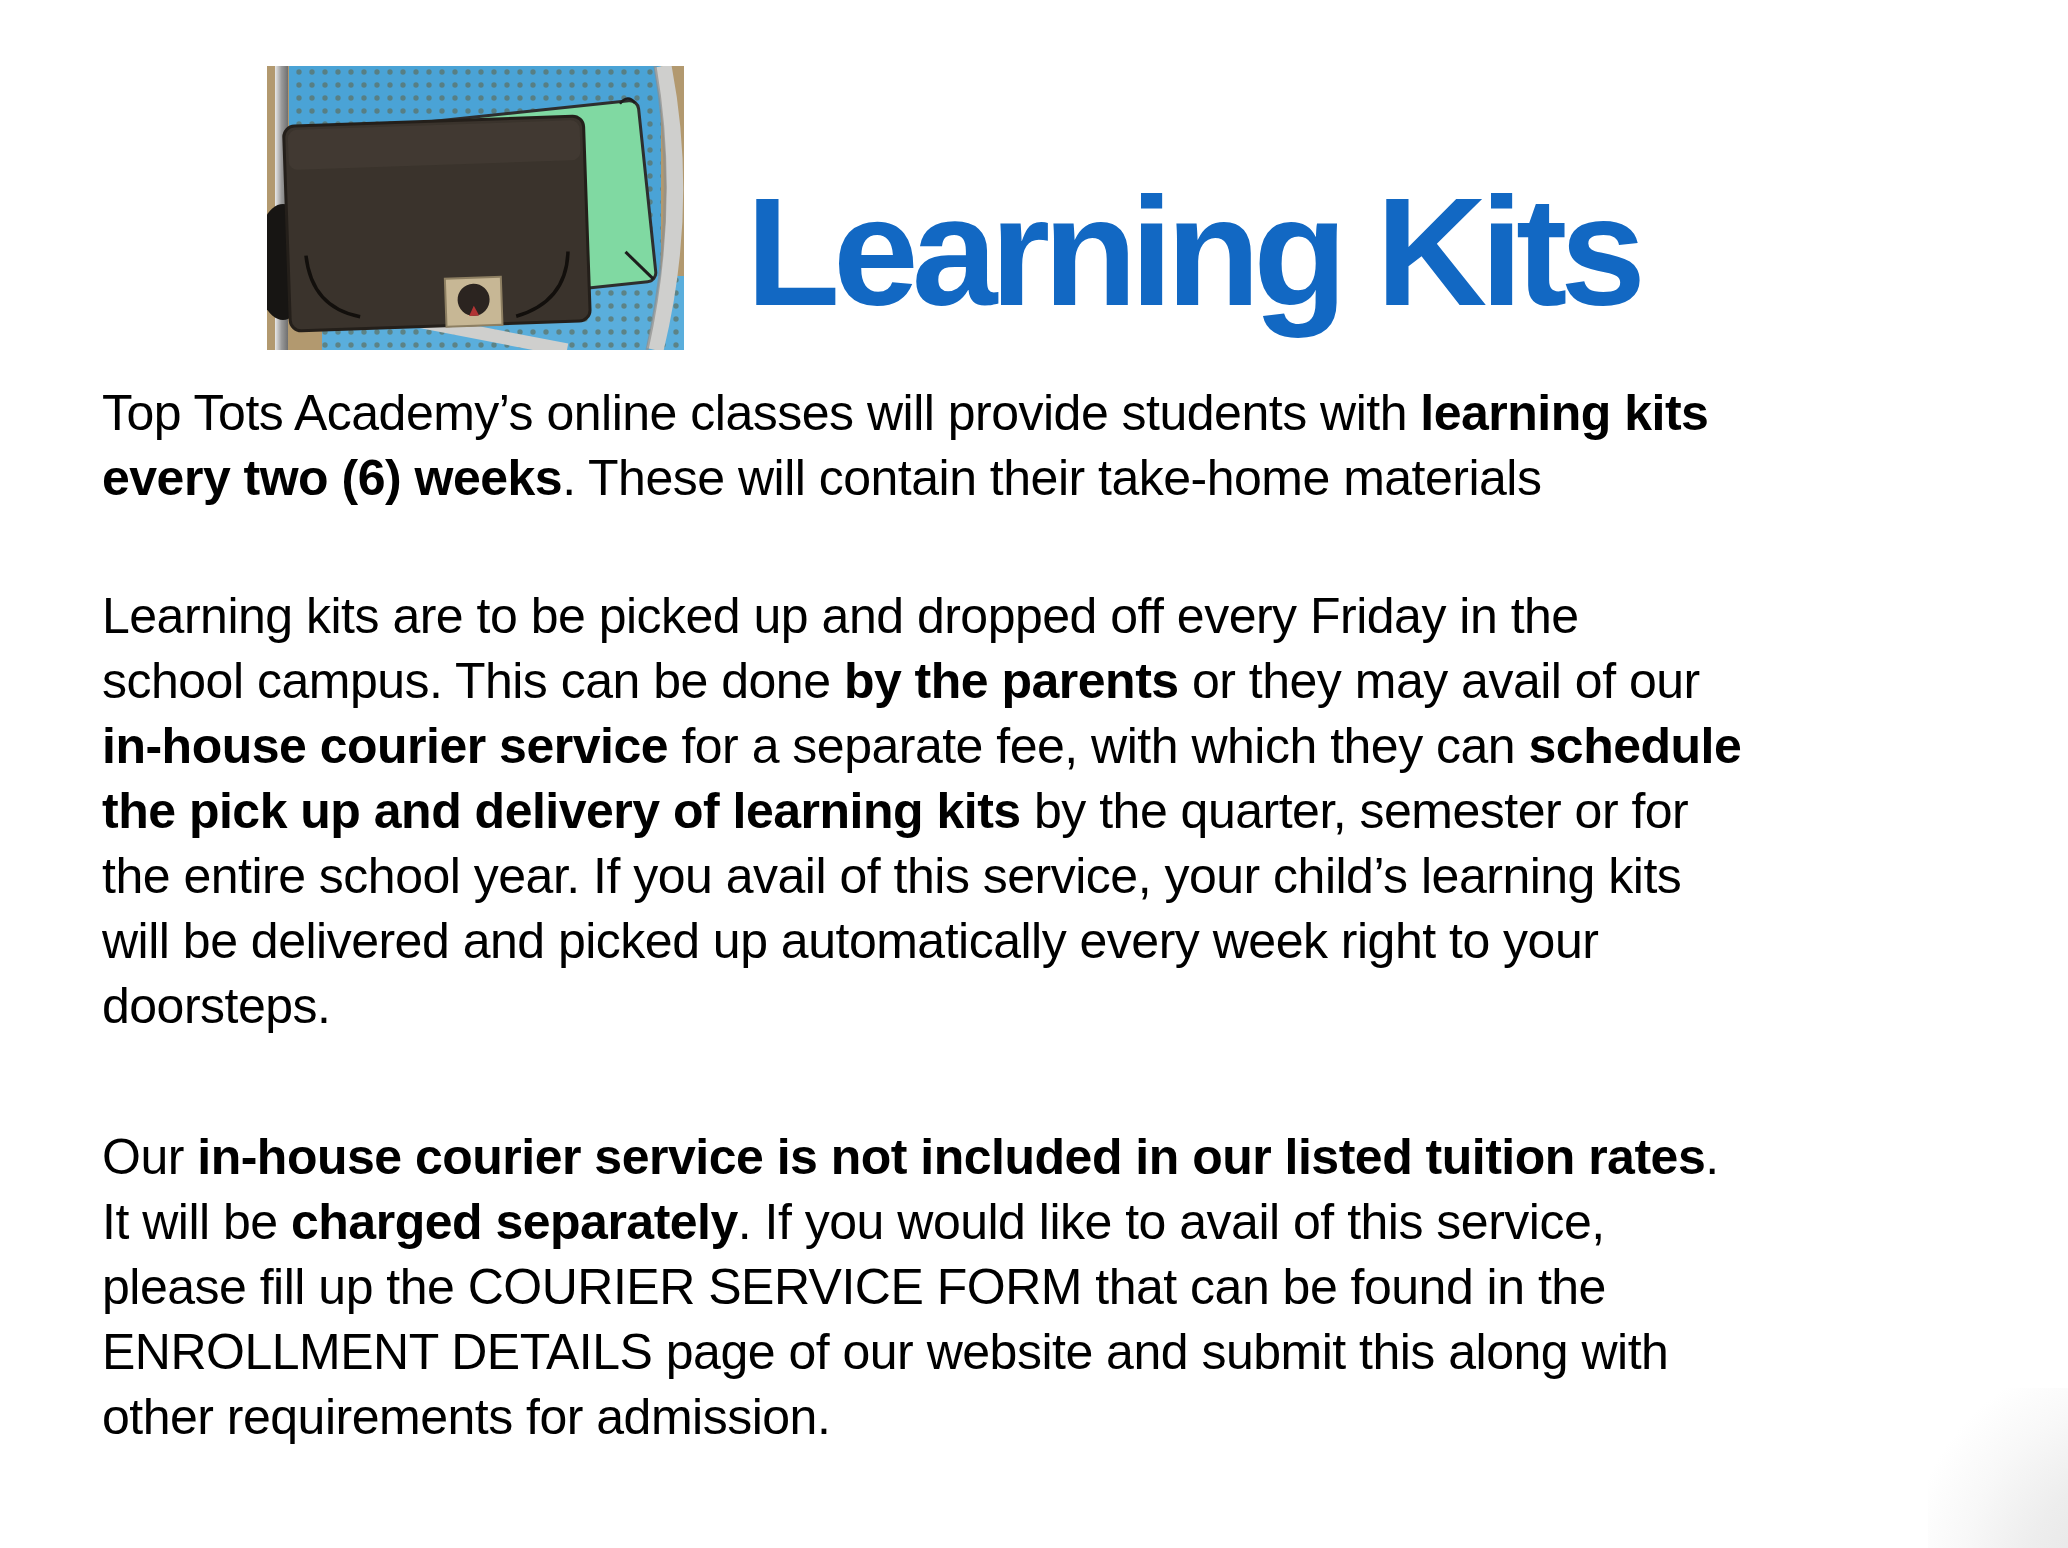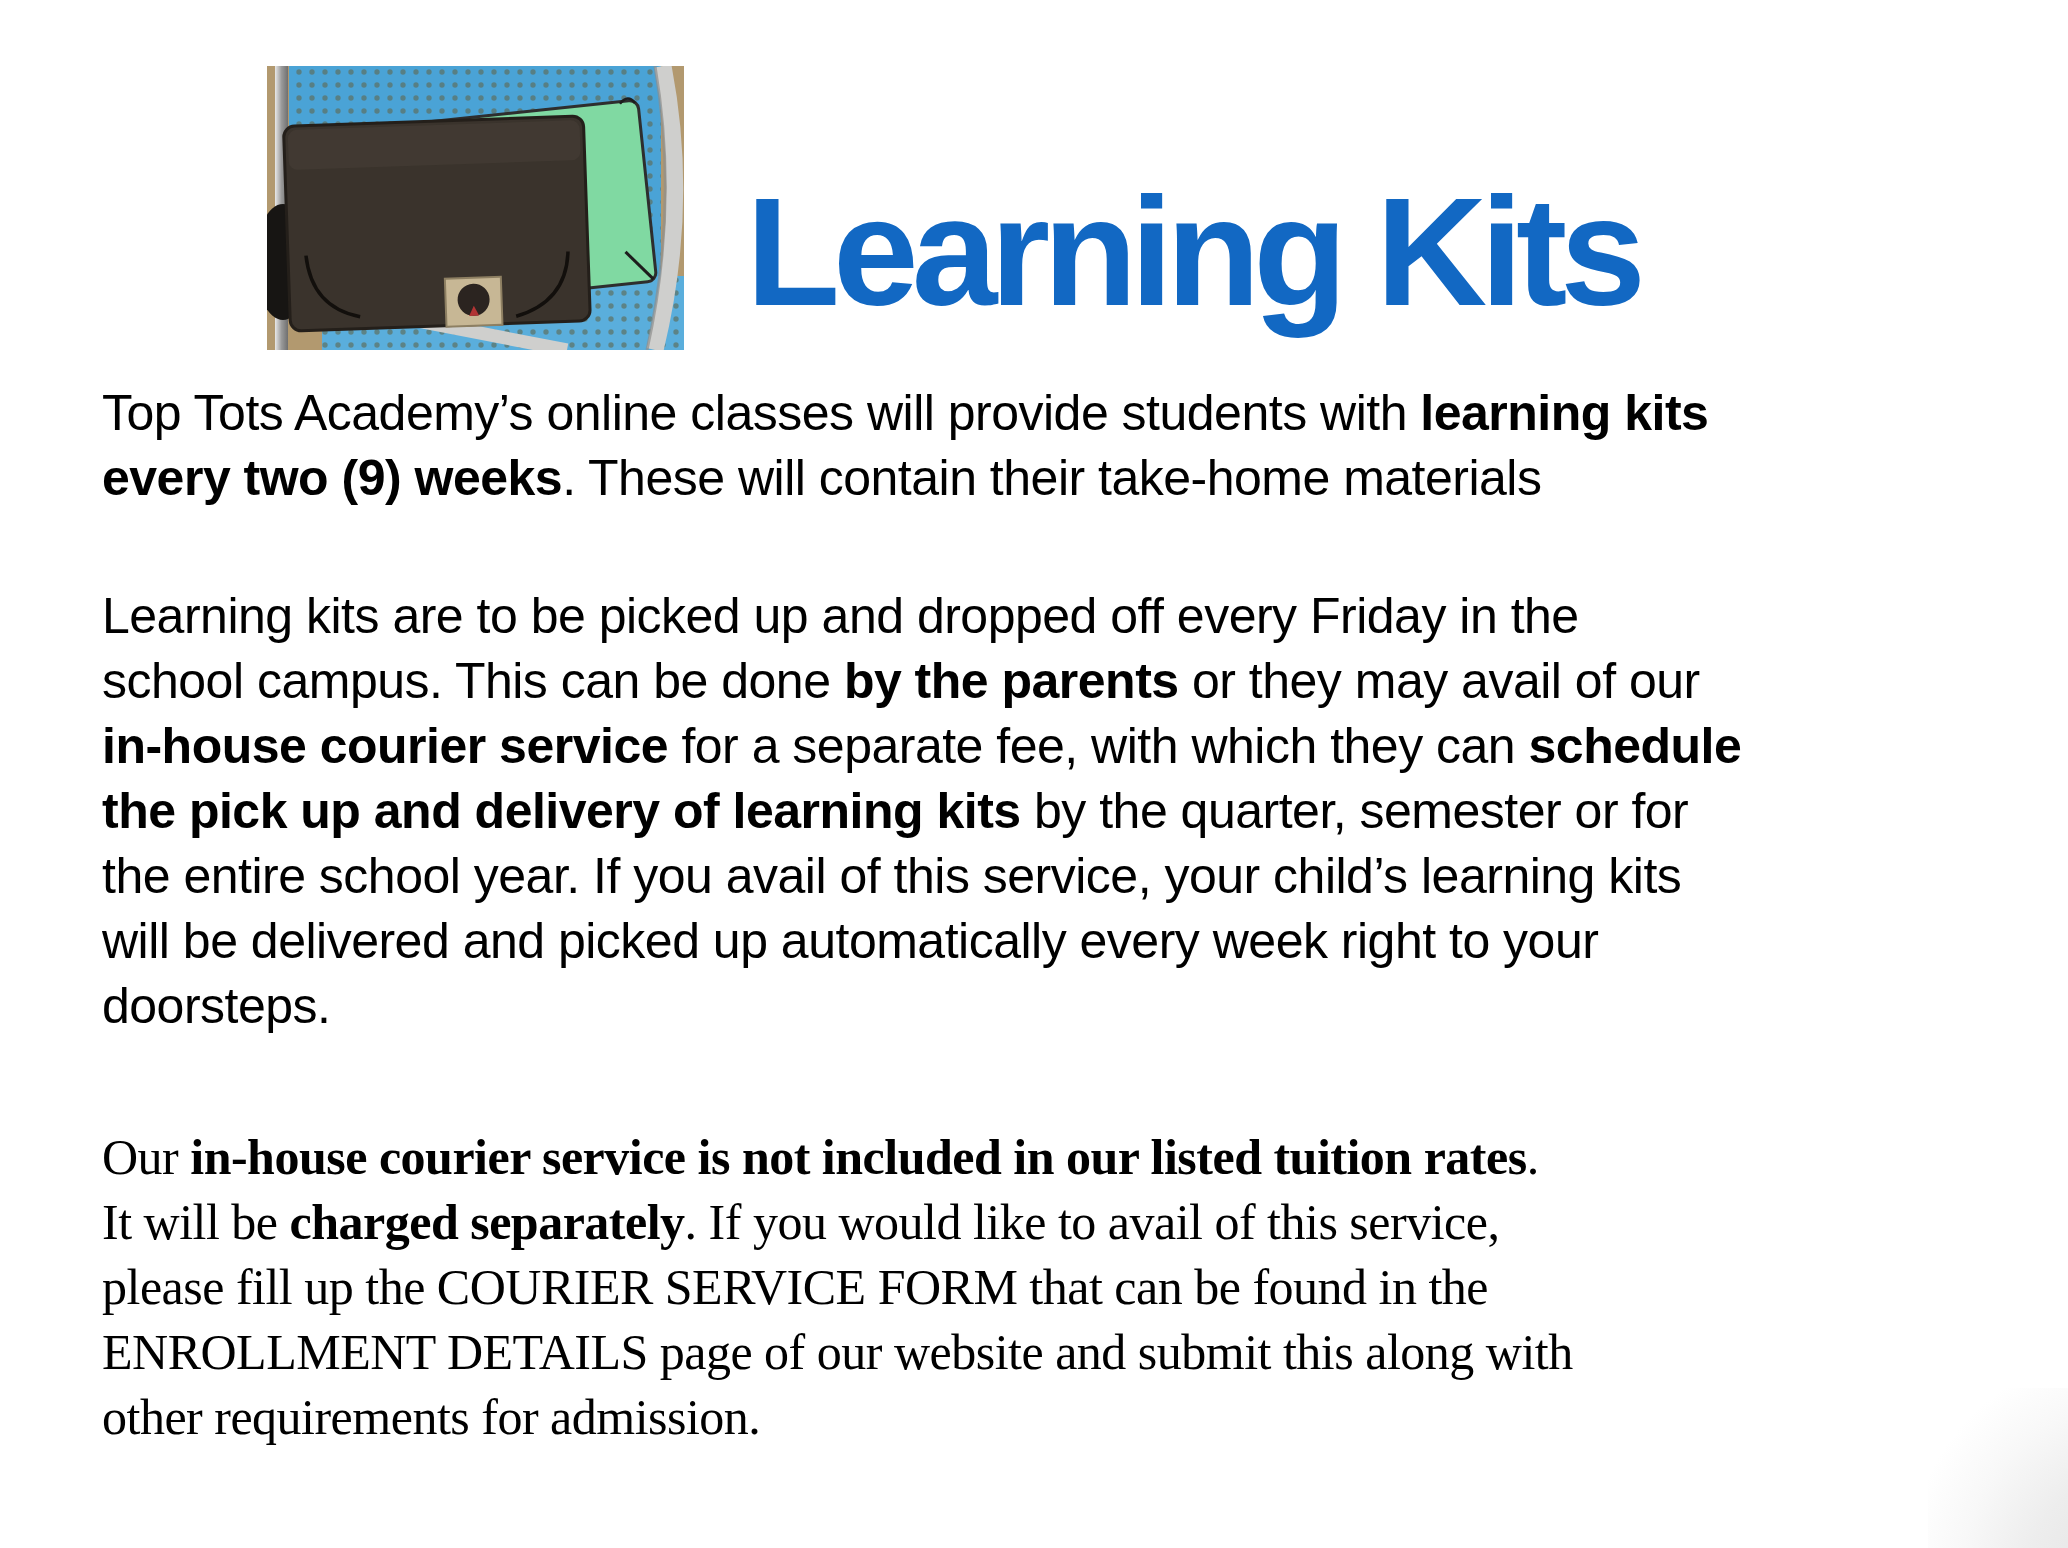--- a/index.html
+++ b/index.html
@@ -26,21 +26,21 @@
     position:absolute;left:88px;top:367px;right:30px;
     color:var(--body-color,#000);
   }
   .para{
     margin:14px;
     font-size:50px;line-height:65px;letter-spacing:-0.5px;
     white-space:nowrap;
   }
   .para b{font-weight:bold;}
   .para-2{margin-top:73px;}
-  .para-3{margin-top:86px;font-family:Liberation Serif, serif;}
+  .para-3{margin-top:86px;}
   .corner-curl{
     position:absolute;right:0;bottom:0;width:175px;height:160px;
     background:radial-gradient(circle at 118% 118%, #e2e2e2 0%, #ededed 38%, #f8f8f8 62%, #ffffff 82%);
   }
   
   .c-tan{fill:var(--p-tan,#B2996F);}
   .c-back{fill:var(--p-chair,#4AA3D6);}
   .c-seat{fill:var(--p-seat,#5AAEDC);}
   .c-green{fill:var(--p-green,#80D9A2);}
   .c-dark{fill:var(--p-dark,#3A332C);}
@@ -99,19 +99,19 @@
           <circle cx="204" cy="235" r="16" fill="#2b2420"></circle>
           <path d="M 199 251 L 209 251 L 204 241 Z" fill="#b23434"></path>
         </g>
       </g>
     </svg>
   </div>
 
   <div class="page-title">Learning Kits</div>
 
   <div class="body-text">
-      <p class="para para-1"><span>Top Tots Academy’s online classes will provide students with </span><b>learning kits</b><br><b>every two (9) weeks</b><span>. These will contain their take-home materials</span><br></p>
+      <p class="para para-1"><span>Top Tots Academy’s online classes will provide students with </span><b>learning kits</b><br><b>every two (6) weeks</b><span>. These will contain their take-home materials</span><br></p>
       <p class="para para-2"><span>Learning kits are to be picked up and dropped off every Friday in the</span><br><span>school campus. This can be done </span><b>by the parents</b><span> or they may avail of our</span><br><b>in-house courier service</b><span> for a separate fee, with which they can </span><b>schedule</b><br><b>the pick up and delivery of learning kits</b><span> by the quarter, semester or for</span><br><span>the entire school year. If you avail of this service, your child’s learning kits</span><br><span>will be delivered and picked up automatically every week right to your</span><br><span>doorsteps.</span></p>
       <p class="para para-3"><span>Our </span><b>in-house courier service is not included in our listed tuition rates</b><span>.</span><br><span>It will be </span><b>charged separately</b><span>. If you would like to avail of this service,</span><br><span>please fill up the COURIER SERVICE FORM that can be found in the</span><br><span>ENROLLMENT DETAILS page of our website and submit this along with</span><br><span>other requirements for admission.</span></p>
     </div>
 
   <div class="corner-curl"></div>
 </div>
 
 </body></html>

